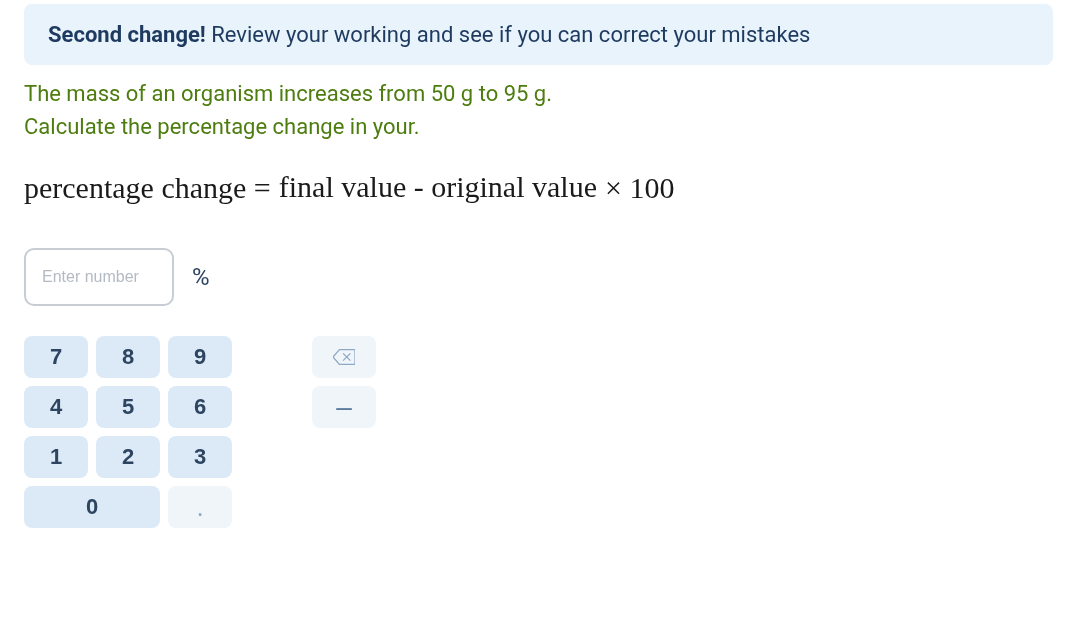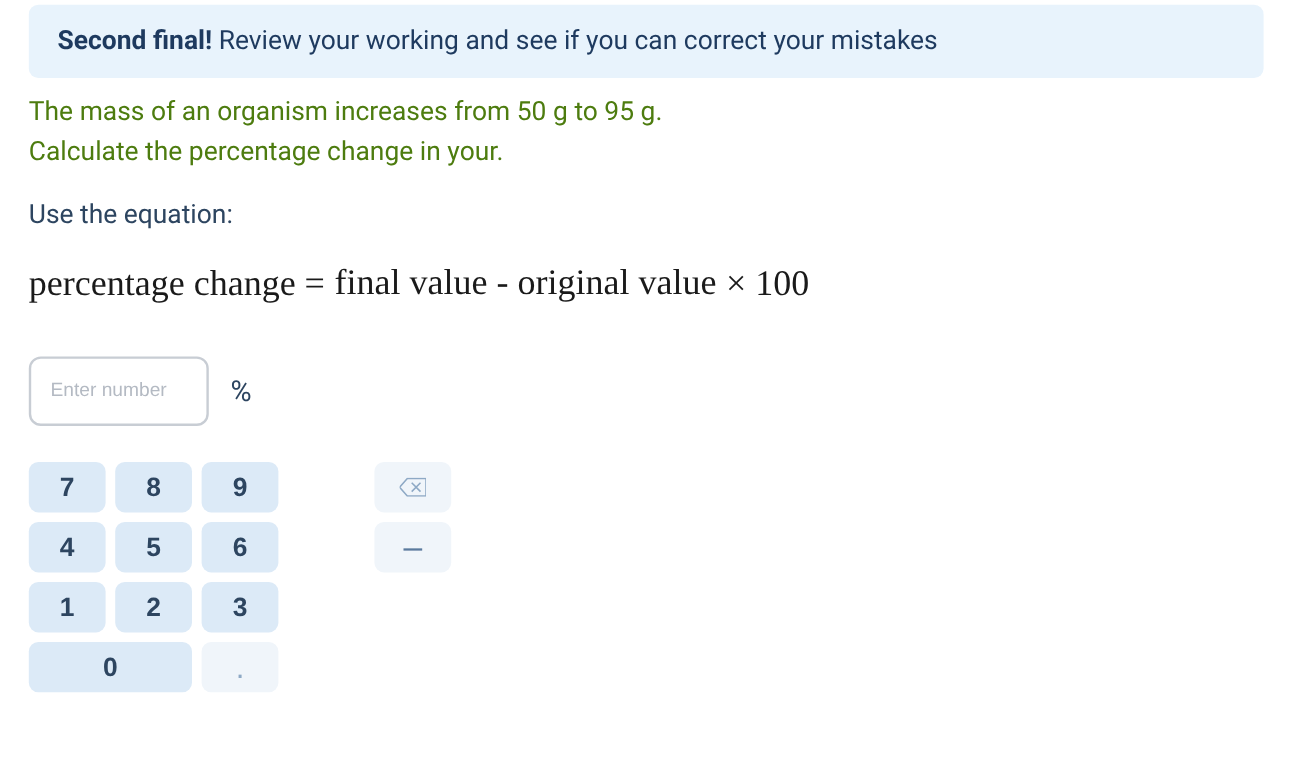--- a/index.html
+++ b/index.html
@@ -129,30 +129,29 @@
       color: #5b7a9e;
     }
     .key-empty {
       visibility: hidden;
     }
   </style>
 </head>
 <body>
 
 <div class="banner">
-  <span class="banner-bold">Second final!</span><span> Review your working and see if you can correct your mistakes</span>
+  <span class="banner-bold">Second change!</span><span> Review your working and see if you can correct your mistakes</span>
 </div>
 
 <div class="content">
   <div class="question-text">
     <div>The mass of an organism increases from 50 g to 95 g.</div>
     <div>Calculate the percentage change in your.</div>
   </div>
 
-  <div class="equation-label">Use the equation:</div>
 
   <div class="equation">
     <span class="equation-lhs">percentage change =</span>
     <span class="fraction">
       <span class="fraction-num">final value - original value</span>
     </span>
     <span class="equation-tail">× 100</span>
   </div>
 
   <div class="answer-row">

